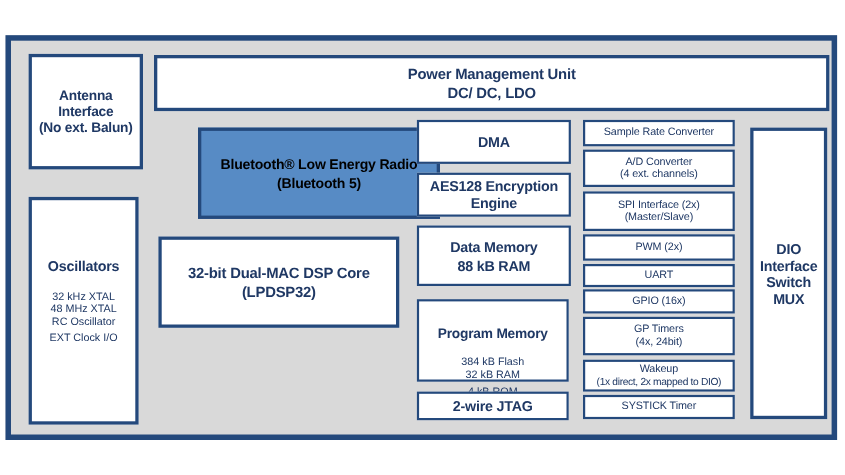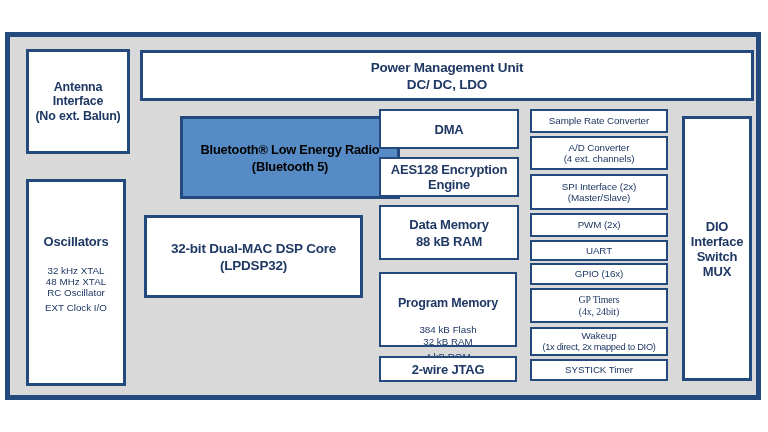--- a/index.html
+++ b/index.html
@@ -45,21 +45,21 @@
   #jtag { left:379px; top:356px; width:138px; height:26px; font-size:13px; font-weight:bold; letter-spacing:-0.2px; }
 
   
   .periph { left:530px; width:138px; font-size:9.8px; line-height:11.5px; letter-spacing:-0.1px; }
   #p0 { top:109px; height:24px; }
   #p1 { top:136px; height:34px; }
   #p2 { top:174px; height:36px; }
   #p3 { top:213px; height:24px; }
   #p4 { top:240px; height:21px; }
   #p5 { top:263px; height:22px; }
-  #p6 { top:288px; height:35px;font-family:Liberation Serif, serif; }
+  #p6 { top:288px; height:35px; }
   #p7 { top:327px; height:29px; }
   #p7 .l2 { font-size:9.3px; letter-spacing:-0.3px; }
   #p8 { top:359px; height:22px; }
 
   
   #dio { left:682px; top:116px; width:70px; height:265px; font-size:13px; line-height:15px; font-weight:bold; letter-spacing:-0.2px; }
 </style>
 </head>
 <body>
 

